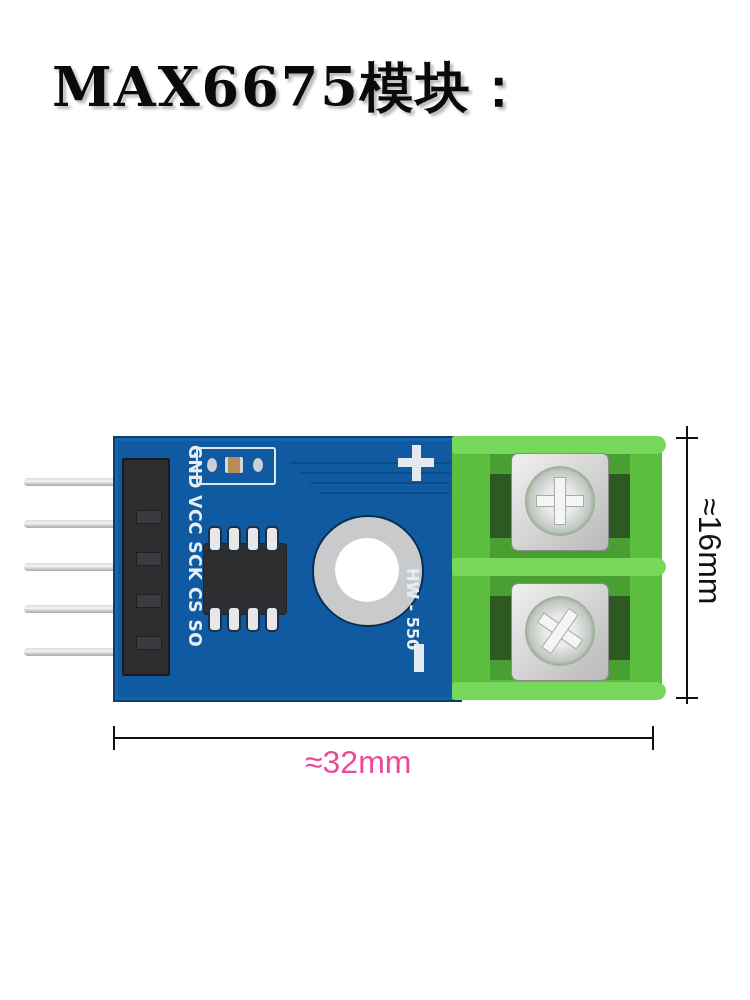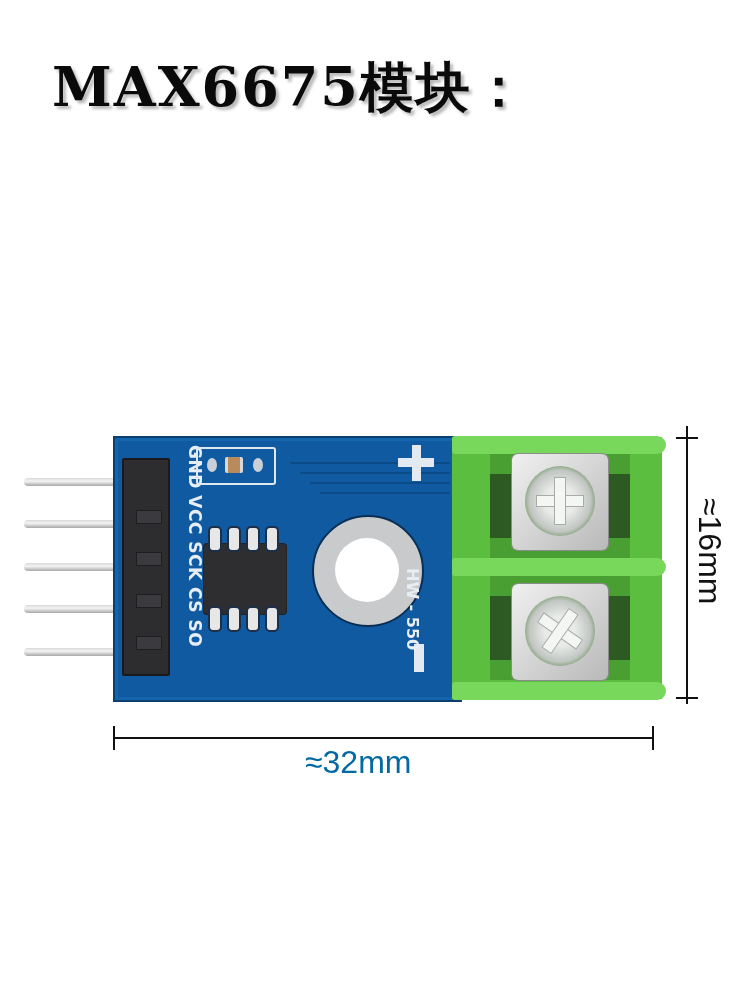--- a/index.html
+++ b/index.html
@@ -87,21 +87,21 @@
       position: absolute; width: 96px; height: 96px; background: linear-gradient(135deg, #f0f0f0, #b9b9b9);
       border-radius: 6px; box-shadow: 0 0 0 1px #8c8c8c;
     }
     .screw-head {
       position: absolute; width: 70px; height: 70px; border-radius: 50%;
       background: radial-gradient(circle, #e8ebe8 30%, #c2c6c2 62%, #7a9f70 75%, #cfd3cf 80%);
     }
     .cross-h, .cross-v { position: absolute; background: #f4f6f4; box-shadow: 0 0 0 1px #a9aba9; }
     .dim-line { position: absolute; background: #111; }
     .dim-label-h {
-      position: absolute; left: 305px; top: 744px; font-size: 32px; color: #0369a1;
+      position: absolute; left: 305px; top: 744px; font-size: 32px; color: #ec4899;
       font-family: "Liberation Sans", sans-serif;
     }
     .dim-label-v {
       position: absolute; left: 728px; top: 498px; font-size: 32px; color: #111;
       font-family: "Liberation Sans", sans-serif;
       transform: rotate(90deg); transform-origin: left top; white-space: nowrap;
     }
   </style>
 </head>
 <body>

